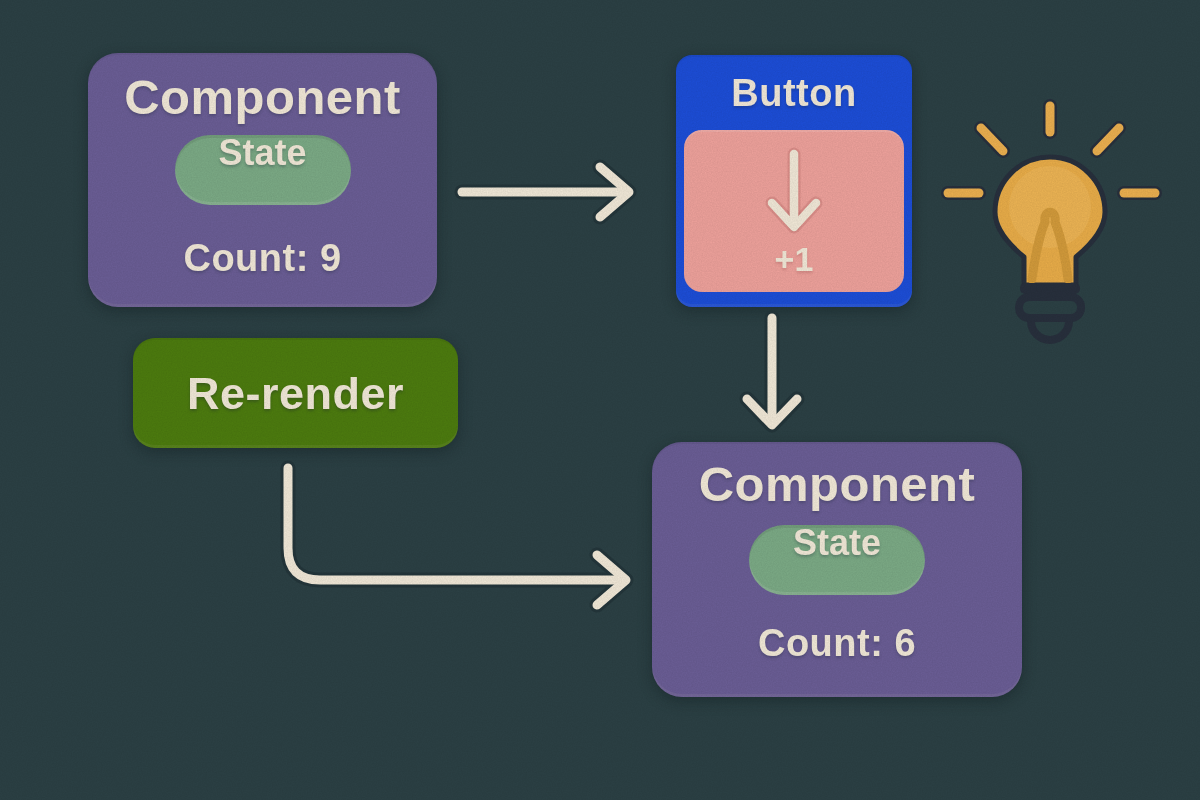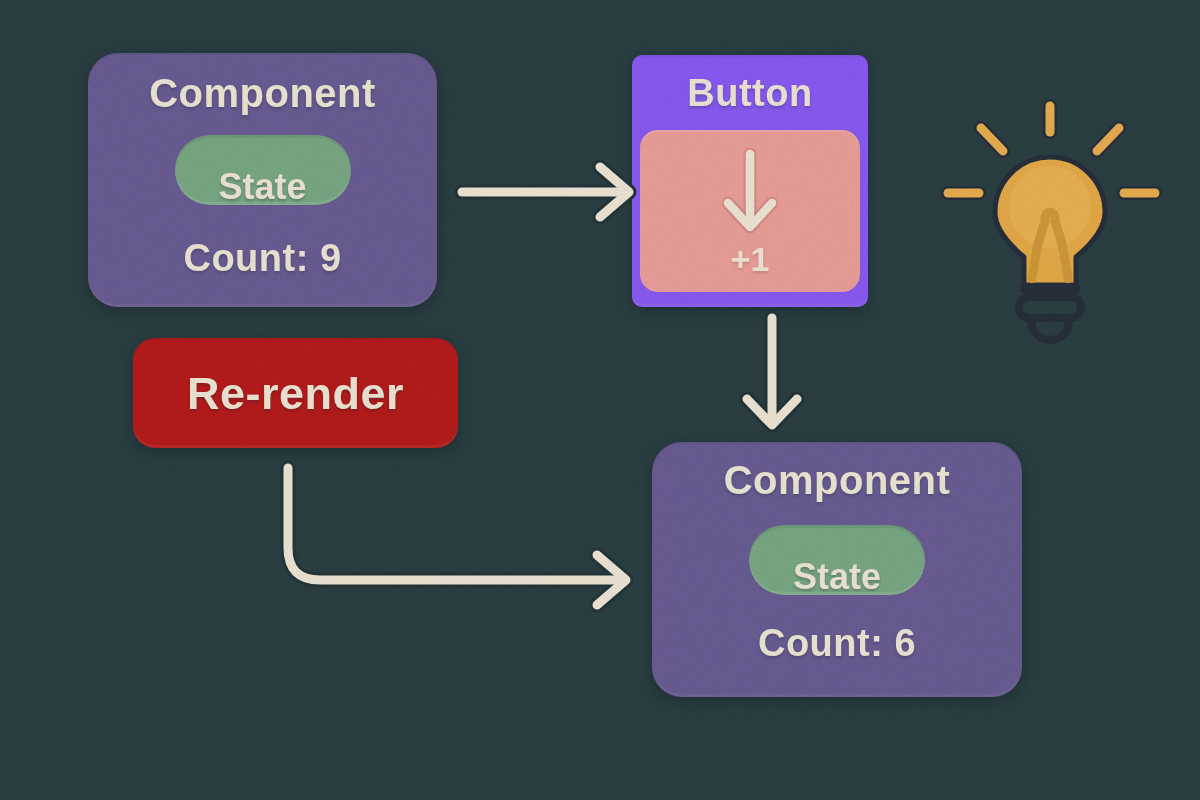--- a/index.html
+++ b/index.html
@@ -4,45 +4,45 @@
 <style>
   html,body{margin:0;padding:0;background:#1e2c30;}
   .canvas{
     position:relative;width:1200px;height:800px;overflow:hidden;
     background:#2c4145;
     font-family:"Liberation Sans", sans-serif;
     font-weight:700;color:#f2e9d8;
   }
   .node{position:absolute;box-shadow:0 4px 14px rgba(12,22,25,.35), inset 0 -3px 0 rgba(242,233,216,.07), inset 0 2px 0 rgba(0,0,0,.05);}
   .purple{background:#6b5e96;border-radius:30px;}
-  .node-title{position:absolute;left:0;width:100%;text-align:center;font-size:40px;line-height:1;letter-spacing:.5px;text-shadow:0 2px 3px rgba(30,40,55,.28);}
+  .node-title{position:absolute;left:0;width:100%;text-align:center;font-size:49px;line-height:1;letter-spacing:.5px;text-shadow:0 2px 3px rgba(30,40,55,.28);}
   .pill{
     position:absolute;left:50%;transform:translateX(-50%);
     width:176px;height:70px;border-radius:35px;background:#7cab86;
-    display:flex;align-items:flex-end;justify-content:center;
+    display:flex;align-items:flex-start;justify-content:center;
     box-shadow:inset 0 3px 0 rgba(0,0,0,.07), inset 0 -3px 0 rgba(255,255,255,.10);
   }
   .pill span{font-size:36px;line-height:1;text-shadow:0 2px 3px rgba(30,40,55,.28);}
   .count{position:absolute;left:0;width:100%;text-align:center;font-size:38px;line-height:1;letter-spacing:.5px;text-shadow:0 2px 3px rgba(30,40,55,.28);}
 
   #comp-before{left:88px;top:53px;width:349px;height:254px;}
   #comp-before .node-title{top:20px;}
   #comp-before .pill{top:82px;}
   #comp-before .count{top:186px;}
 
-  #btn-node{left:632px;top:55px;width:236px;height:252px;background:#8b5cf6;border-radius:10px;}
+  #btn-node{left:676px;top:55px;width:236px;height:252px;background:#1d4ed8;border-radius:16px;}
   #btn-node .node-title{top:19px;font-size:38px;}
   .btn-panel{
     position:absolute;left:8px;top:75px;width:220px;height:162px;
     background:#efa29c;border-radius:18px;
     box-shadow:inset 0 2px 0 rgba(255,255,255,.12);
   }
   .plus-label{position:absolute;top:112px;left:0;width:100%;text-align:center;font-size:34px;line-height:1;text-shadow:0 2px 3px rgba(120,50,50,.22);}
 
-  #rerender{left:133px;top:338px;width:325px;height:110px;background:#b91c1c;border-radius:22px;
+  #rerender{left:133px;top:338px;width:325px;height:110px;background:#4d7c0f;border-radius:22px;
     display:flex;align-items:center;justify-content:center;}
   #rerender .rr-label{font-size:45px;line-height:1;letter-spacing:.5px;text-shadow:0 2px 3px rgba(25,35,50,.3);}
 
   #comp-after{left:652px;top:442px;width:370px;height:255px;}
   #comp-after .node-title{top:18px;}
   #comp-after .pill{top:83px;}
   #comp-after .count{top:182px;}
 
   .overlay{position:absolute;left:0;top:0;pointer-events:none;}
   .bulb-svg{position:absolute;left:935px;top:95px;}

